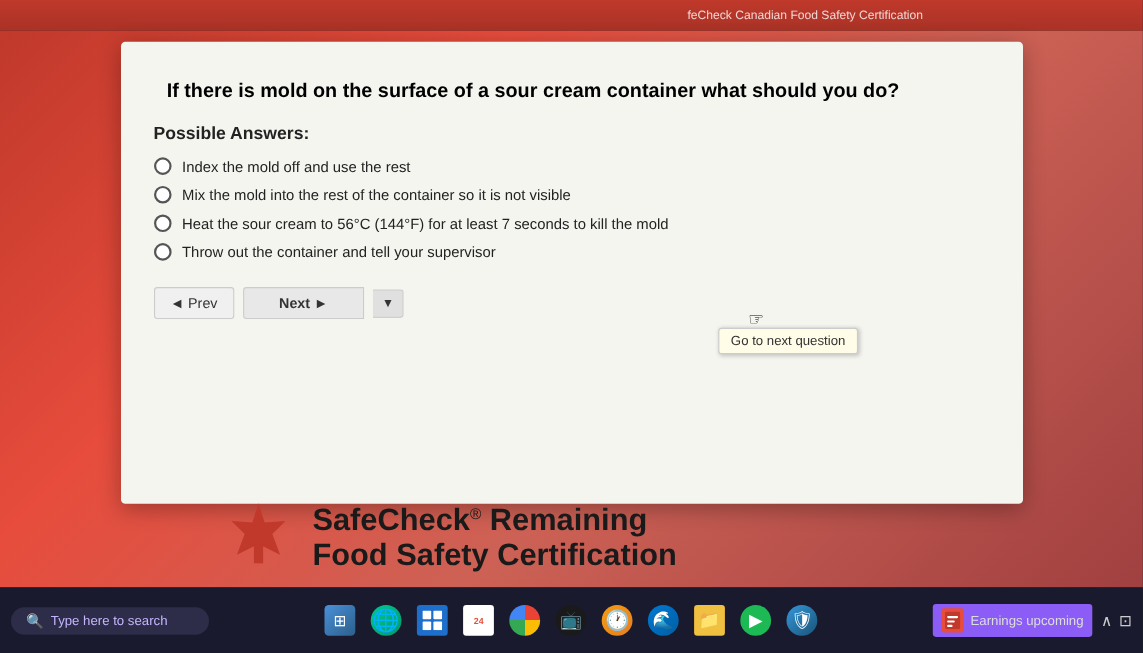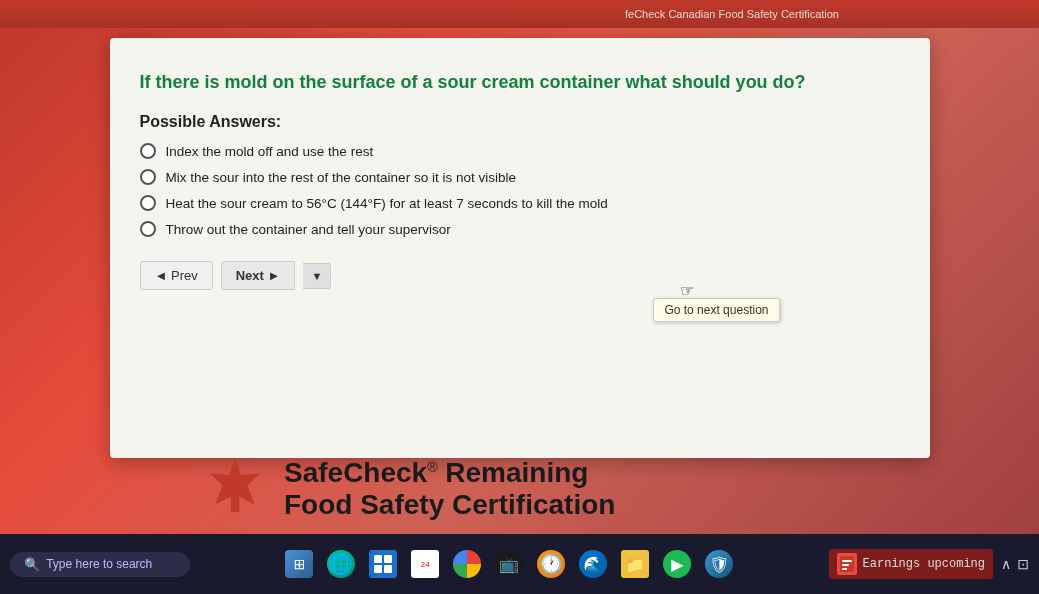--- a/index.html
+++ b/index.html
@@ -92,22 +92,22 @@
       height: 12px;
       border: 1px solid #555;
       display: inline-block;
       background: white;
     }
 
     
     .question-text {
       font-size: 18px;
       font-weight: 700;
-      color: #15803d;
-      margin: 14px 0 18px 0;
+      color: #000000;
+      margin: 14px 0 18px 12px;
       line-height: 1.4;
     }
 
     
     .possible-answers-label {
       font-size: 16px;
       font-weight: 600;
       color: #222;
       margin-bottom: 12px;
     }
@@ -150,21 +150,21 @@
       cursor: pointer;
       color: #333;
       display: flex;
       align-items: center;
       gap: 4px;
     }
     .btn-next {
       background: #e8e8e8;
       border: 1px solid #ccc;
       border-radius: 3px 0 0 3px;
-      padding: 6px 14px;
+      padding: 6px 32px;
       font-size: 13px;
       cursor: pointer;
       color: #333;
       display: flex;
       align-items: center;
       gap: 4px;
       font-weight: 600;
     }
     .btn-next-dropdown {
       background: #e0e0e0;
@@ -275,24 +275,23 @@
     .taskbar-right {
       display: flex;
       align-items: center;
       gap: 8px;
       margin-left: auto;
     }
     .earnings-upcoming {
       display: flex;
       align-items: center;
       gap: 6px;
-      background: #7f1d1d;
+      background: #8b5cf6;
       padding: 4px 8px;
       border-radius: 3px;
-      font-family: Liberation Mono, monospace;
     }
     .earnings-icon {
       width: 20px;
       height: 22px;
       background: #e74c3c;
       display: flex;
       align-items: center;
       justify-content: center;
       border-radius: 2px;
     }
@@ -326,21 +325,21 @@
     <div class="question-text">If there is mold on the surface of a sour cream container what should you do?</div>
 
     <div class="possible-answers-label">Possible Answers:</div>
 
     <div class="answer-option">
       <span class="radio-circle"></span>
       <span>Index the mold off and use the rest</span>
     </div>
     <div class="answer-option">
       <span class="radio-circle"></span>
-      <span>Mix the sour into the rest of the container so it is not visible</span>
+      <span>Mix the mold into the rest of the container so it is not visible</span>
     </div>
     <div class="answer-option">
       <span class="radio-circle"></span>
       <span>Heat the sour cream to 56°C (144°F) for at least 7 seconds to kill the mold</span>
     </div>
     <div class="answer-option">
       <span class="radio-circle"></span>
       <span>Throw out the container and tell your supervisor</span>
     </div>
 

